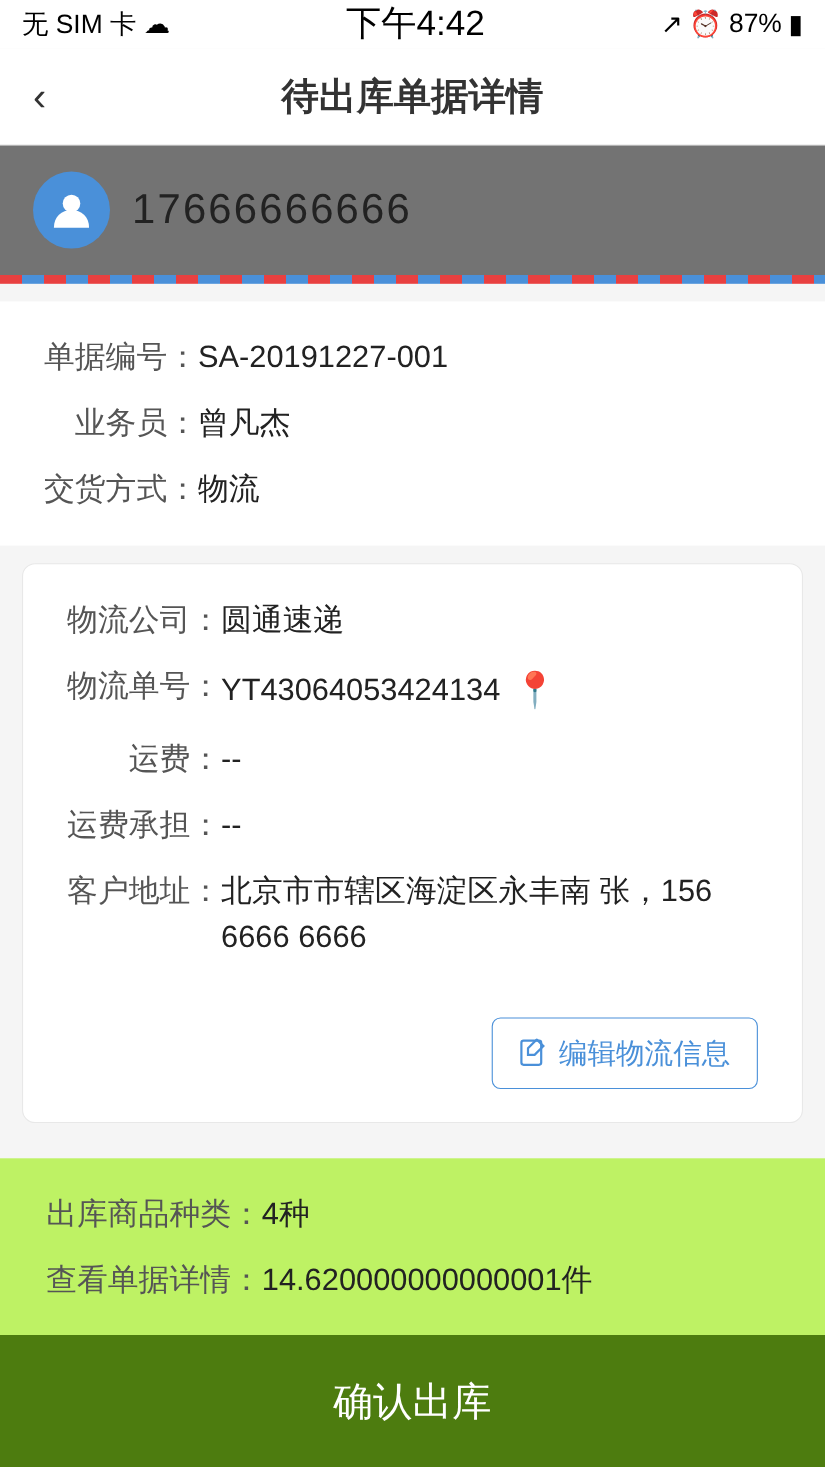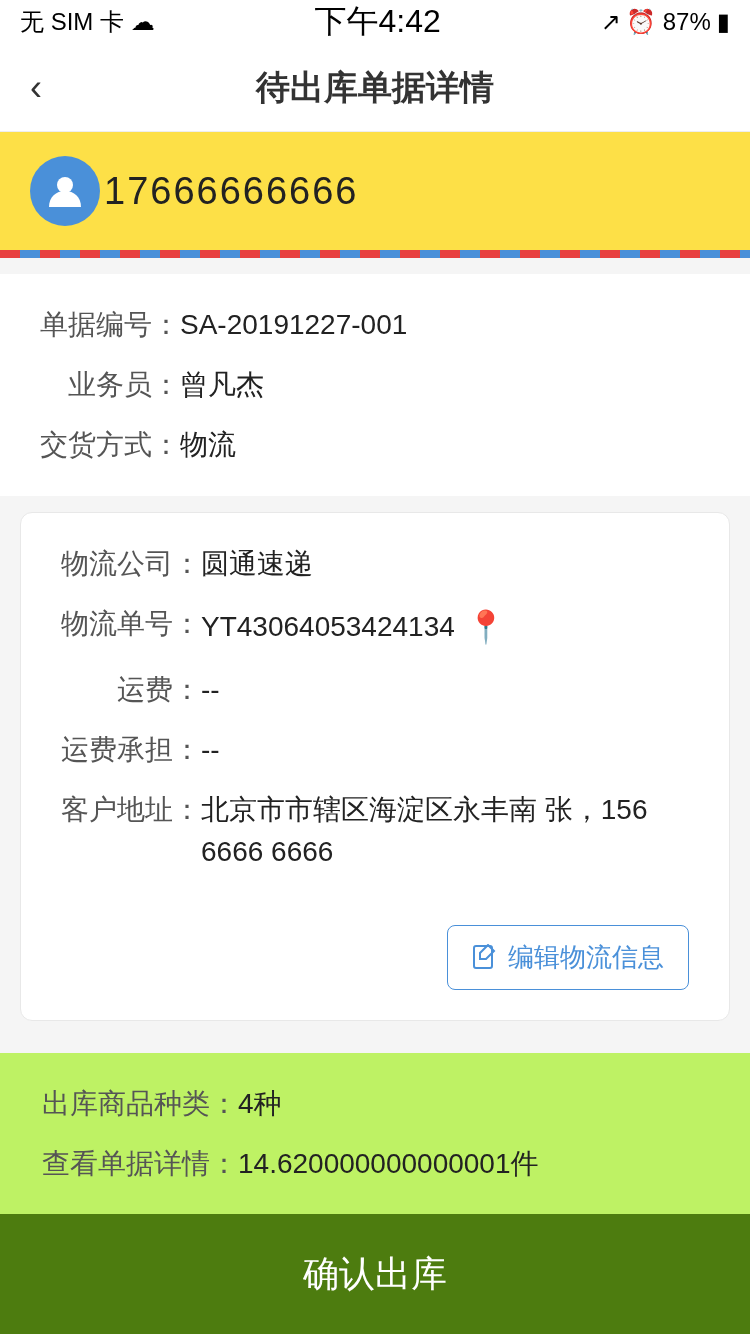--- a/index.html
+++ b/index.html
@@ -50,25 +50,25 @@
       cursor: pointer;
     }
     .nav-title {
       font-size: 34px;
       font-weight: 600;
       color: #333;
     }
 
     
     .user-header {
-      background: #fde047;
+      background: #737373;
       padding: 24px 30px;
       display: flex;
       align-items: center;
-      gap: 4px;
+      gap: 20px;
     }
     .user-avatar {
       width: 70px;
       height: 70px;
       border-radius: 50%;
       background: #4a90d9;
       display: flex;
       align-items: center;
       justify-content: center;
       color: white;

